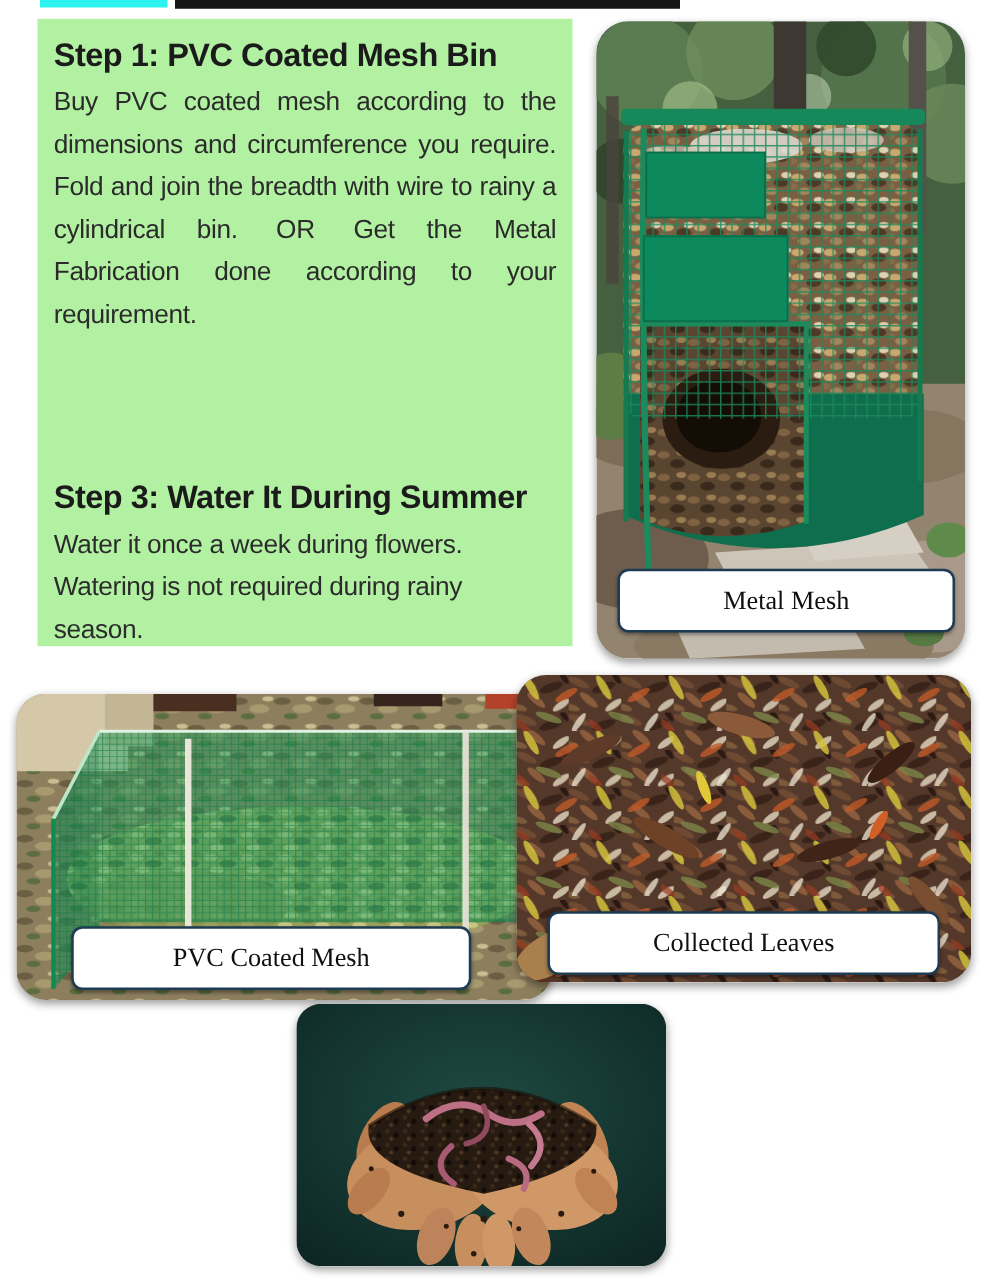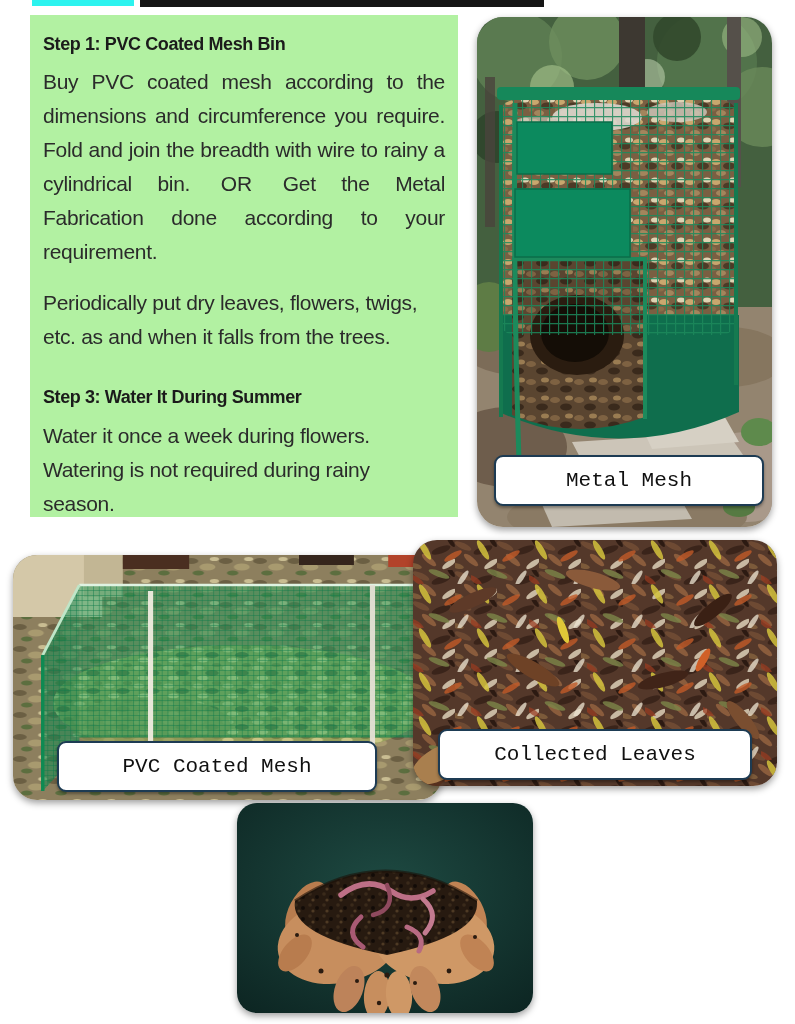--- a/index.html
+++ b/index.html
@@ -8,21 +8,21 @@
     font-family:"Liberation Sans","DejaVu Sans",sans-serif;
   }
   
   .cyan-bar{position:absolute;left:32px;top:0;width:102px;height:6px;background:#2cf3ef;}
   .black-bar{position:absolute;left:140px;top:0;width:404px;height:7px;background:#151515;}
 
   
   .steps-panel{position:absolute;left:30px;top:15px;width:428px;height:502px;background:#b2f1a2;}
   .step-heading{
     position:absolute;left:13px;right:13px;margin:0;
-    font-size:18px;font-weight:bold;color:#1b1b1b;letter-spacing:-0.4px;line-height:28px;
+    font-size:26px;font-weight:bold;color:#1b1b1b;letter-spacing:-0.4px;line-height:28px;
   }
   .step-body{
     position:absolute;left:13px;right:13px;margin:0;
     font-size:21px;color:#2b2b2b;line-height:34px;letter-spacing:-0.3px;
   }
   .h1{top:15px;} .p1{top:50px;text-align:justify;}
   .h2{top:233px;} .p2{top:271px;white-space:pre-line;}
   .h3{top:368px;} .p3{top:404px;white-space:pre-line;}
   .or-big{font-size:21px;letter-spacing:0;line-height:34px;margin:0 5px;}
 
@@ -31,42 +31,40 @@
   .photo svg{position:absolute;left:0;top:0;width:100%;height:100%;display:block;}
   .photo-metal{left:477px;top:17px;width:295px;height:510px;border-radius:26px;}
   .photo-pvc{left:13px;top:555px;width:429px;height:245px;border-radius:24px;}
   .photo-leaves{left:413px;top:540px;width:364px;height:246px;border-radius:24px;}
   .photo-compost{left:237px;top:803px;width:296px;height:210px;border-radius:20px;}
 
   
   .caption{
     position:absolute;background:#ffffff;border:2px solid #1d3b53;border-radius:9px;
     display:flex;align-items:center;justify-content:center;
-    font-family:Liberation Mono, monospace;font-size:21px;color:#101010;
+    font-family:Liberation Serif, serif;font-size:21px;color:#101010;
     box-shadow:0 2px 3px rgba(0,0,0,0.35);
   }
   .cap-metal{left:17px;top:438px;width:266px;height:47px;}
   .cap-pvc{left:44px;top:186px;width:316px;height:47px;}
   .cap-leaves{left:25px;top:189px;width:310px;height:47px;}
   .cap-compost{left:3px;top:5px;width:290px;height:45px;}
 </style>
 </head>
 <body>
 
 <div id="page">
 
   <div class="cyan-bar"></div>
   <div class="black-bar"></div>
 
   <div class="steps-panel">
     <h2 class="step-heading h1">Step 1: PVC Coated Mesh Bin</h2>
     <p class="step-body p1"><span>Buy PVC coated mesh according to the dimensions and circumference you require. Fold and join the breadth with wire to rainy a cylindrical bin. </span><span class="or-big">OR</span><span> Get the Metal Fabrication done according to your requirement.</span></p>
 
-    <p class="step-body p2">Periodically put dry leaves, flowers, twigs,
-etc. as and when it falls from the trees.</p>
 
     <h2 class="step-heading h3">Step 3: Water It During Summer</h2>
     <p class="step-body p3">Water it once a week during flowers.
 Watering is not required during rainy
 season.</p>
   </div>
 
   <div class="photo photo-metal">
     <svg viewBox="0 0 295 510" preserveAspectRatio="none">
       <defs>

